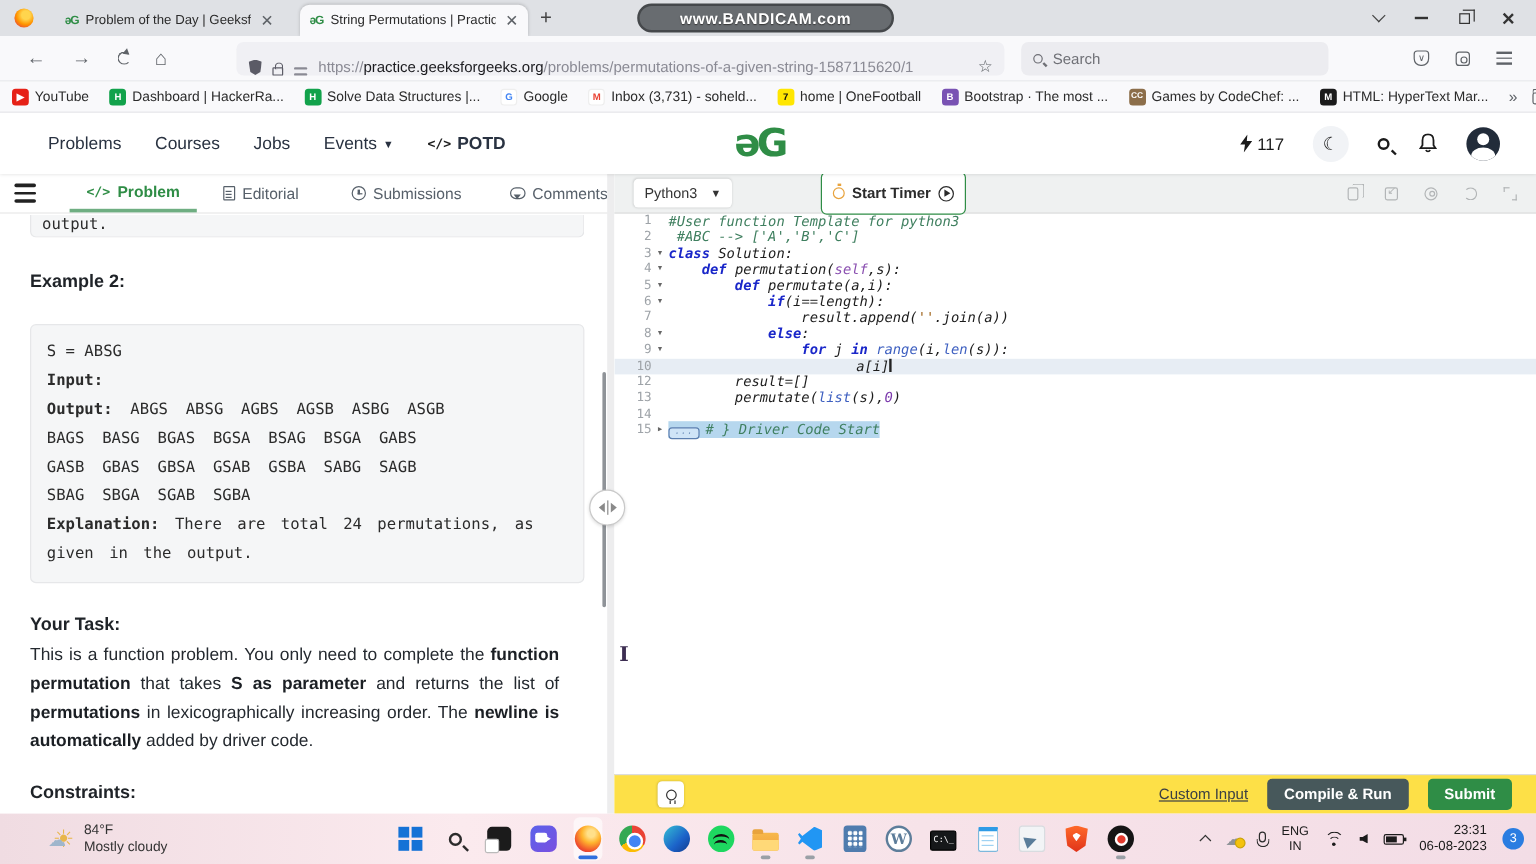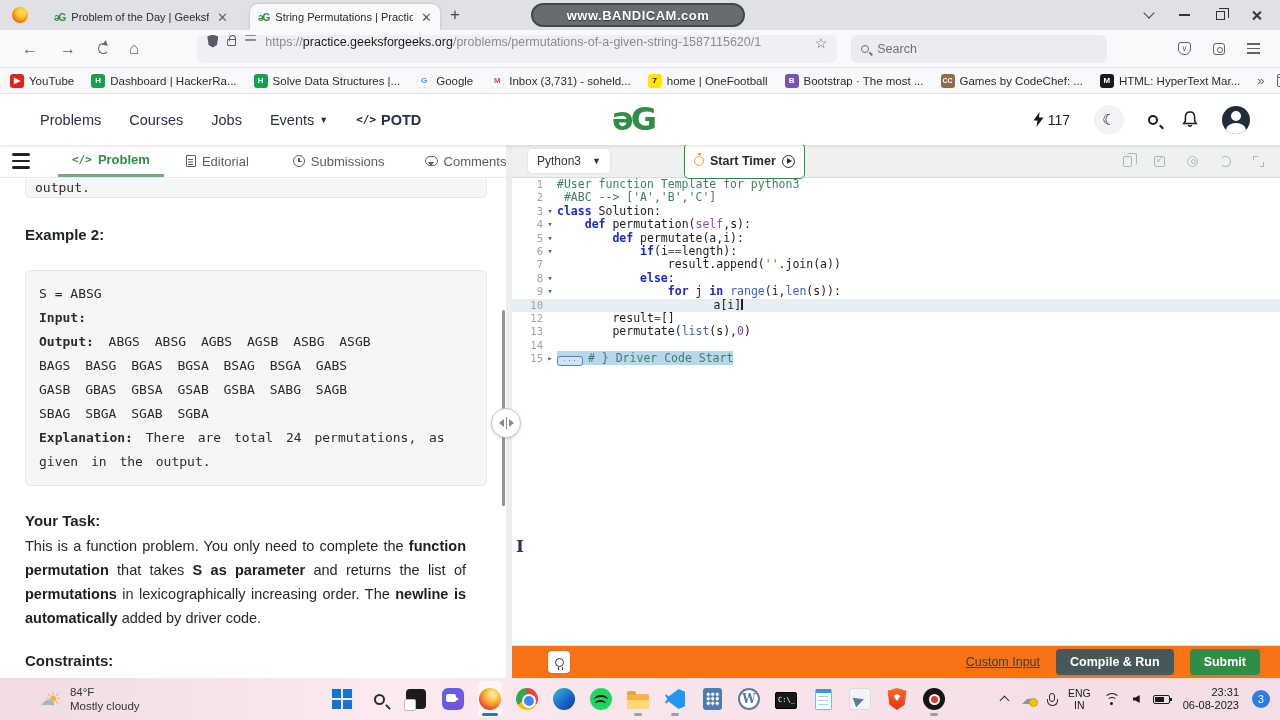--- a/index.html
+++ b/index.html
@@ -22,21 +22,21 @@
   .restore:before{content:"";position:absolute;left:2px;top:-4px;width:9px;height:9px;border:1.2px solid #333;border-left:none;border-bottom:none;}
   .closeX{position:relative;width:11px;height:11px;}
   .closeX:before,.closeX:after{content:"";position:absolute;left:5px;top:0;width:1.5px;height:11px;background:#333;}
   .closeX:before{transform:rotate(45deg);} .closeX:after{transform:rotate(-45deg);}
   
   #navbar{position:absolute;left:0;top:30px;width:1280px;height:38px;background:#f9f9fb;display:flex;align-items:center;border-bottom:1px solid #e3e4e8;}
   .navbtn{color:#5f6368;font-size:16px;margin-left:22px;}
   .homeg{font-size:17px;color:#5f6368;margin-left:20px;}
   .reload{width:11px;height:11px;border:1.6px solid #5f6368;border-radius:50%;border-right-color:transparent;position:relative;margin-left:22px;}
   .reload:after{content:"";position:absolute;right:-3px;top:-2px;border:3px solid transparent;border-left:5px solid #5f6368;transform:rotate(40deg);}
-  #urlbar{margin-left:58px;width:640px;height:28px;background:#f0f0f4;border-radius:6px;display:flex;align-items:flex-start;padding:0 10px;gap:9px;}
+  #urlbar{margin-left:58px;width:640px;height:28px;background:#f0f0f4;border-radius:6px;display:flex;align-items:flex-end;padding:0 10px;gap:9px;}
   .shield{width:11px;height:13px;background:#5b5b66;clip-path:polygon(50% 0,100% 15%,88% 80%,50% 100%,12% 80%,0 15%);}
   .lock{width:9px;height:7px;border:1.4px solid #5b5b66;border-radius:1px;position:relative;margin-top:4px;}
   .lock:before{content:"";position:absolute;left:1px;top:-5px;width:5px;height:5px;border:1.4px solid #5b5b66;border-bottom:none;border-radius:4px 4px 0 0;}
   .perms{display:flex;flex-direction:column;gap:2.5px;}
   .perms i{display:block;width:11px;height:1.8px;background:#8a8a94;border-radius:2px;}
   .urltext{font-size:12.5px;color:#8a8a94;flex:1;white-space:nowrap;overflow:hidden;}
   .urltext b{color:#1b1b1f;font-weight:normal;}
   .star{font-size:14px;color:#5f6368;}
   #searchbox{margin-left:14px;width:256px;height:28px;background:#ececf0;border-radius:6px;display:flex;align-items:center;padding:0 10px;gap:8px;color:#6f7076;font-size:12.5px;}
   .mag{width:8px;height:8px;border:1.5px solid #6f7076;border-radius:50%;position:relative;}
@@ -128,28 +128,28 @@
   .ic-full{width:11px;height:11px;position:relative;}
   .ic-full:before,.ic-full:after{content:"";position:absolute;width:3.5px;height:3.5px;border:1.4px solid #6a6e71;}
   .ic-full:before{left:0;top:0;border-right:none;border-bottom:none;}
   .ic-full:after{right:0;bottom:0;border-left:none;border-top:none;}
   #codeArea{flex:1;position:relative;font-family:"DejaVu Sans Mono",monospace;font-size:11.5px;overflow:hidden;}
   .crow{display:flex;height:13.4px;line-height:13.4px;white-space:pre;}
   .crow.active{background:#e7edf4;gap:18px;}
   .gut{width:45px;flex:none;display:flex;justify-content:flex-end;align-items:center;color:#9ea3a8;font-size:10.5px;}
   .lnum{width:24px;text-align:right;}
   .farr{width:14px;text-align:center;color:#666;font-size:9px;}
-  .ccontent{flex:1;color:#1c1c1c;}
+  .ccontent{flex:1;color:#1c1c1c;font-style:italic;}
   .tk-c{color:#3f7f5f;} .tk-k{color:#1a27c9;font-weight:bold;} .tk-f{color:#3d5fc0;}
   .tk-v{color:#8a4fb0;} .tk-n{color:#7c3aad;} .tk-s{color:#a0641c;} .tk-o{color:#555;} .tk-p{color:#1c1c1c;}
   .sel{background:#b6d7ee;}
   .fold-pill{display:inline-block;width:26px;height:10px;background:#cfe4f7;border:1px solid #5c7fb0;border-radius:3px;margin-right:5px;vertical-align:-1px;font-size:7px;line-height:8px;text-align:center;color:#5c7fb0;letter-spacing:1px;}
   .cursorbar{display:inline-block;width:1.5px;height:11px;background:#222;vertical-align:-1.5px;}
   #ibeam{position:absolute;left:516px;top:536px;font-family:"DejaVu Serif",serif;font-size:17px;font-weight:bold;color:#3d2e52;z-index:6;}
-  #edFooter{height:33px;background:#f97316;border-top:1px solid #dcdddd;display:flex;align-items:center;padding:0 20px;}
+  #edFooter{height:33px;background:#fde047;border-top:1px solid #dcdddd;display:flex;align-items:center;padding:0 20px;}
   .bulbbox{width:22px;height:22px;background:#fff;border-radius:4px;box-shadow:0 0 2px rgba(0,0,0,.2);display:flex;align-items:center;justify-content:center;margin-left:16px;}
   .bulb{width:9px;height:9px;border:1.5px solid #333;border-radius:50%;position:relative;}
   .bulb:after{content:"";position:absolute;left:2px;top:8px;width:3px;height:3px;border-left:1.5px solid #333;border-right:1.5px solid #333;}
   .footRight{margin-left:auto;display:flex;align-items:center;gap:16px;}
   .custin{font-size:12.5px;color:#3c4043;text-decoration:underline;}
   .btn{height:26px;border-radius:4px;display:flex;align-items:center;justify-content:center;font-size:12.5px;font-weight:bold;color:#fff;padding:0 14px;}
   .btn-run{background:#47585b;}
   .btn-sub{background:#2f8d46;}
   
   #taskbar{position:absolute;left:0;top:678px;width:1280px;height:42px;background:linear-gradient(90deg,#f0dce2,#fbeaee 30%,#f7e3e9 60%,#f3dde6);display:flex;align-items:center;}

